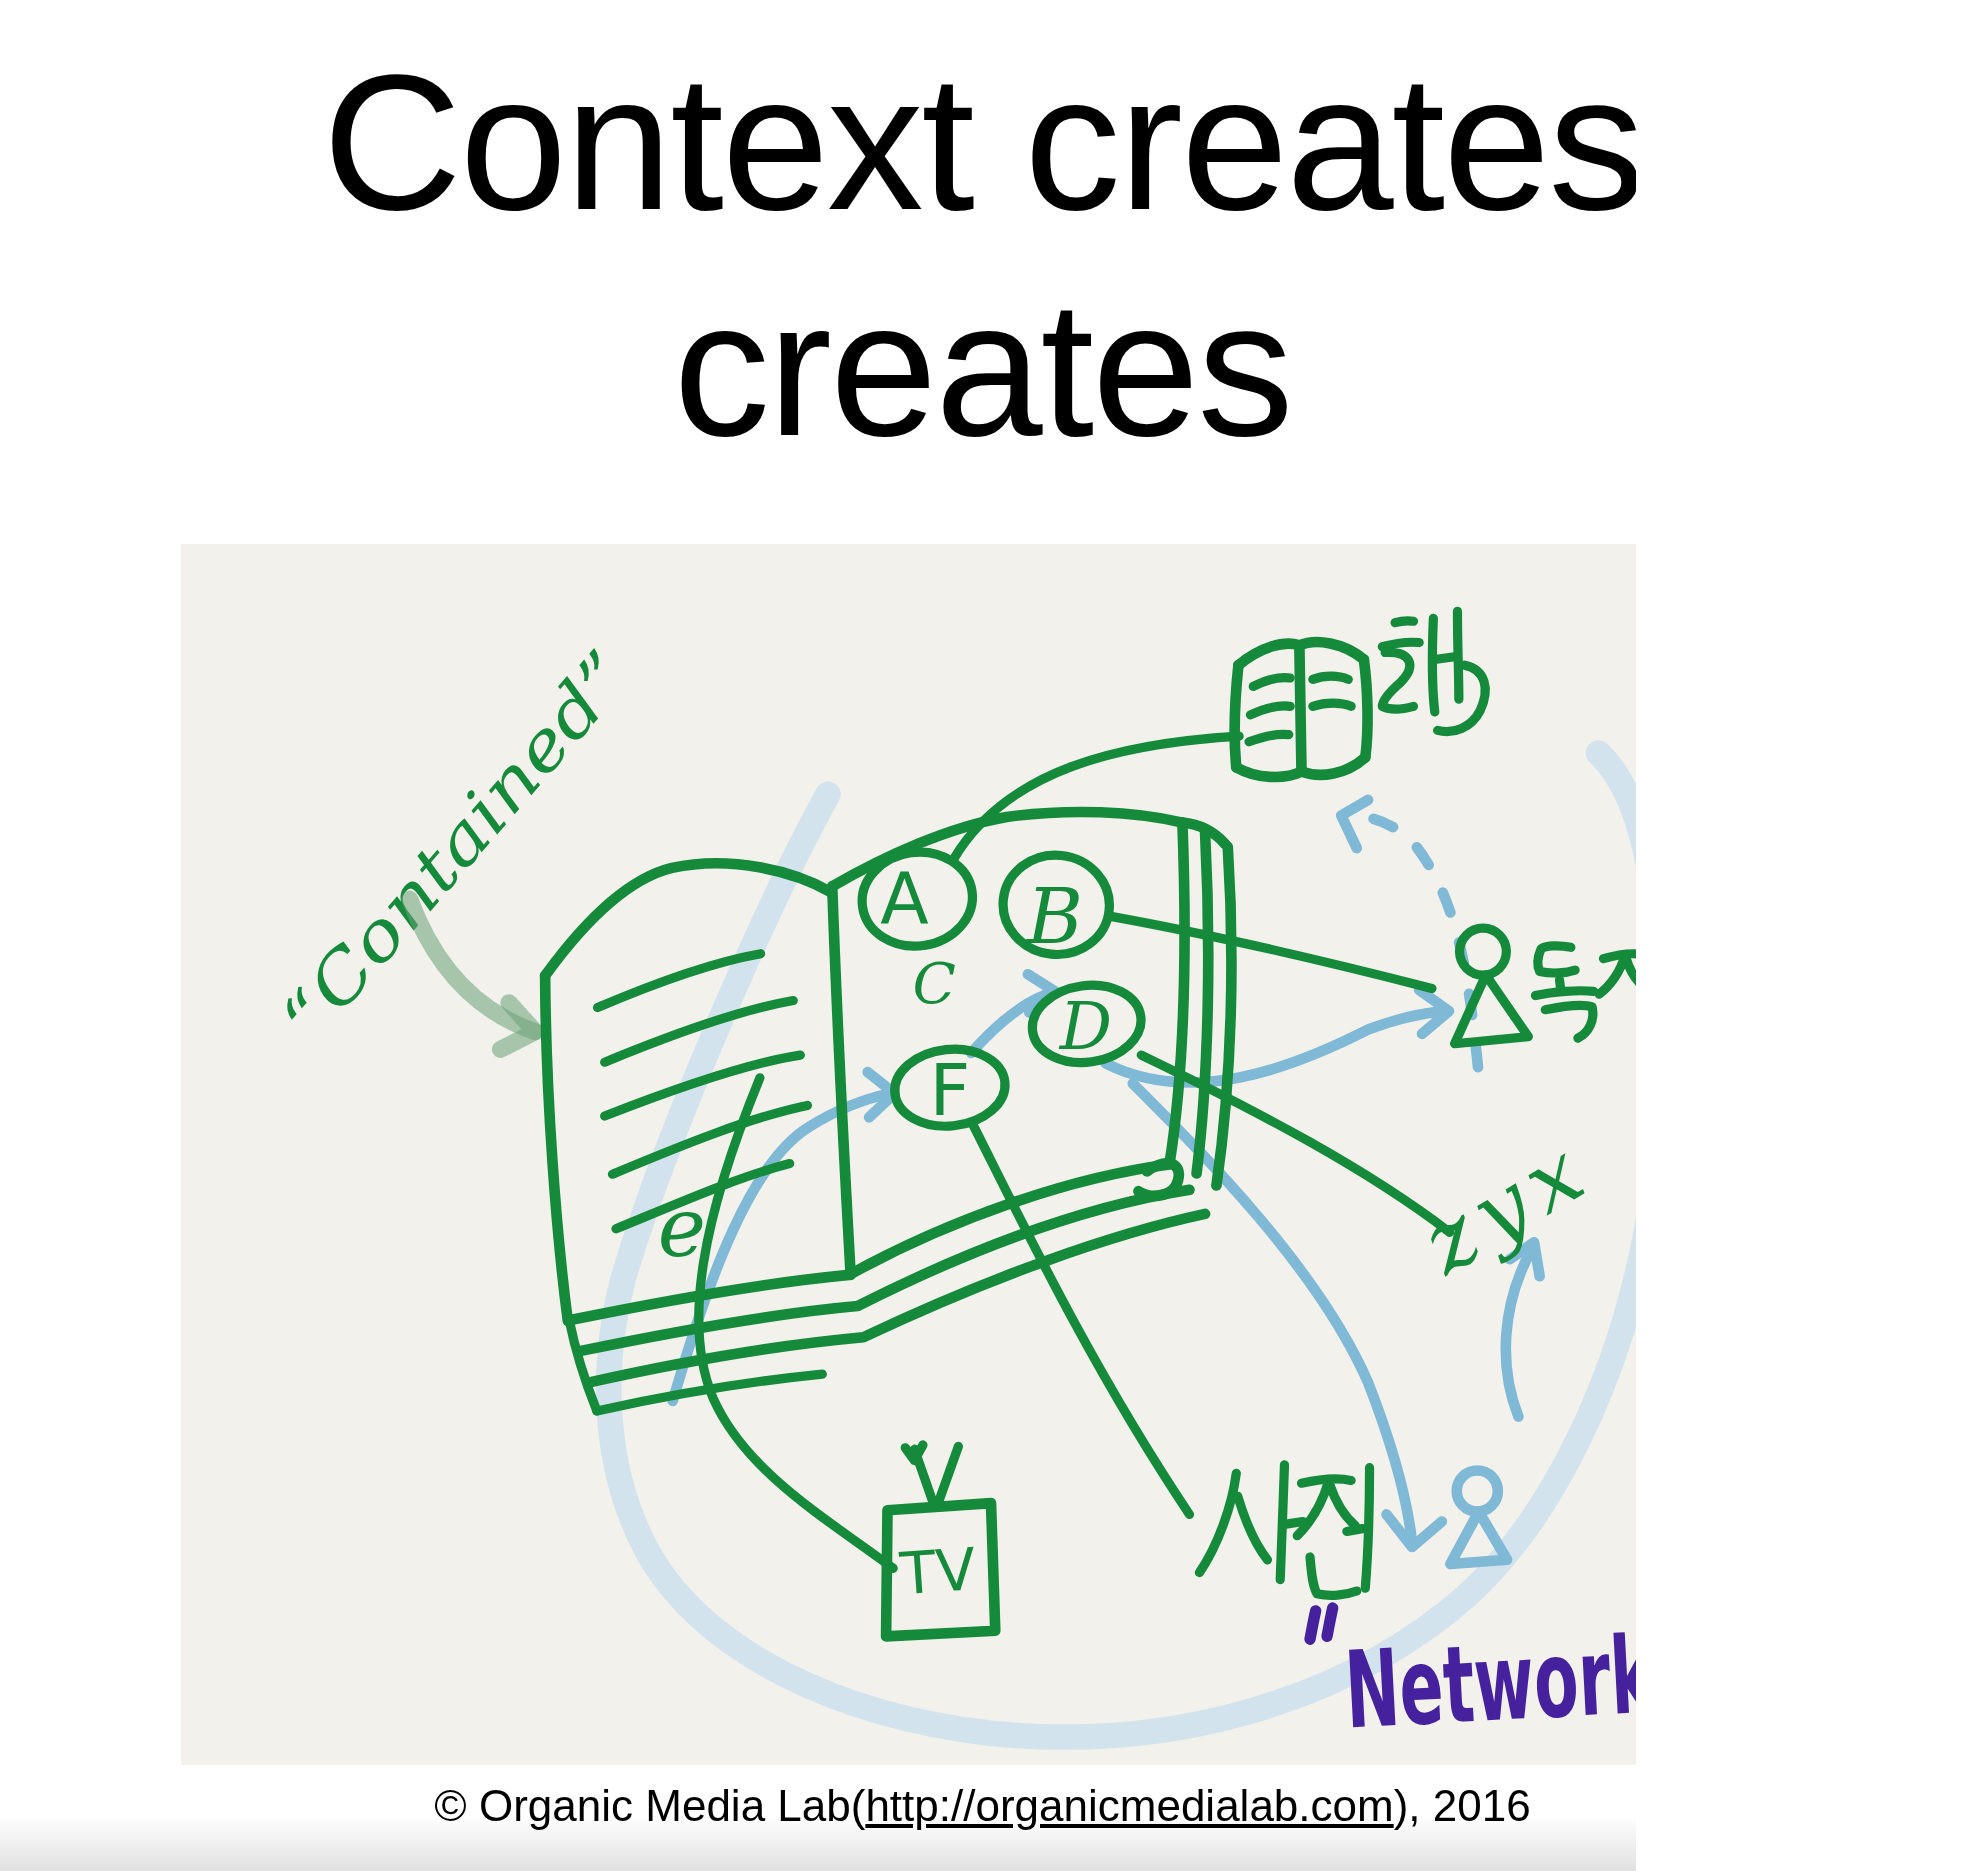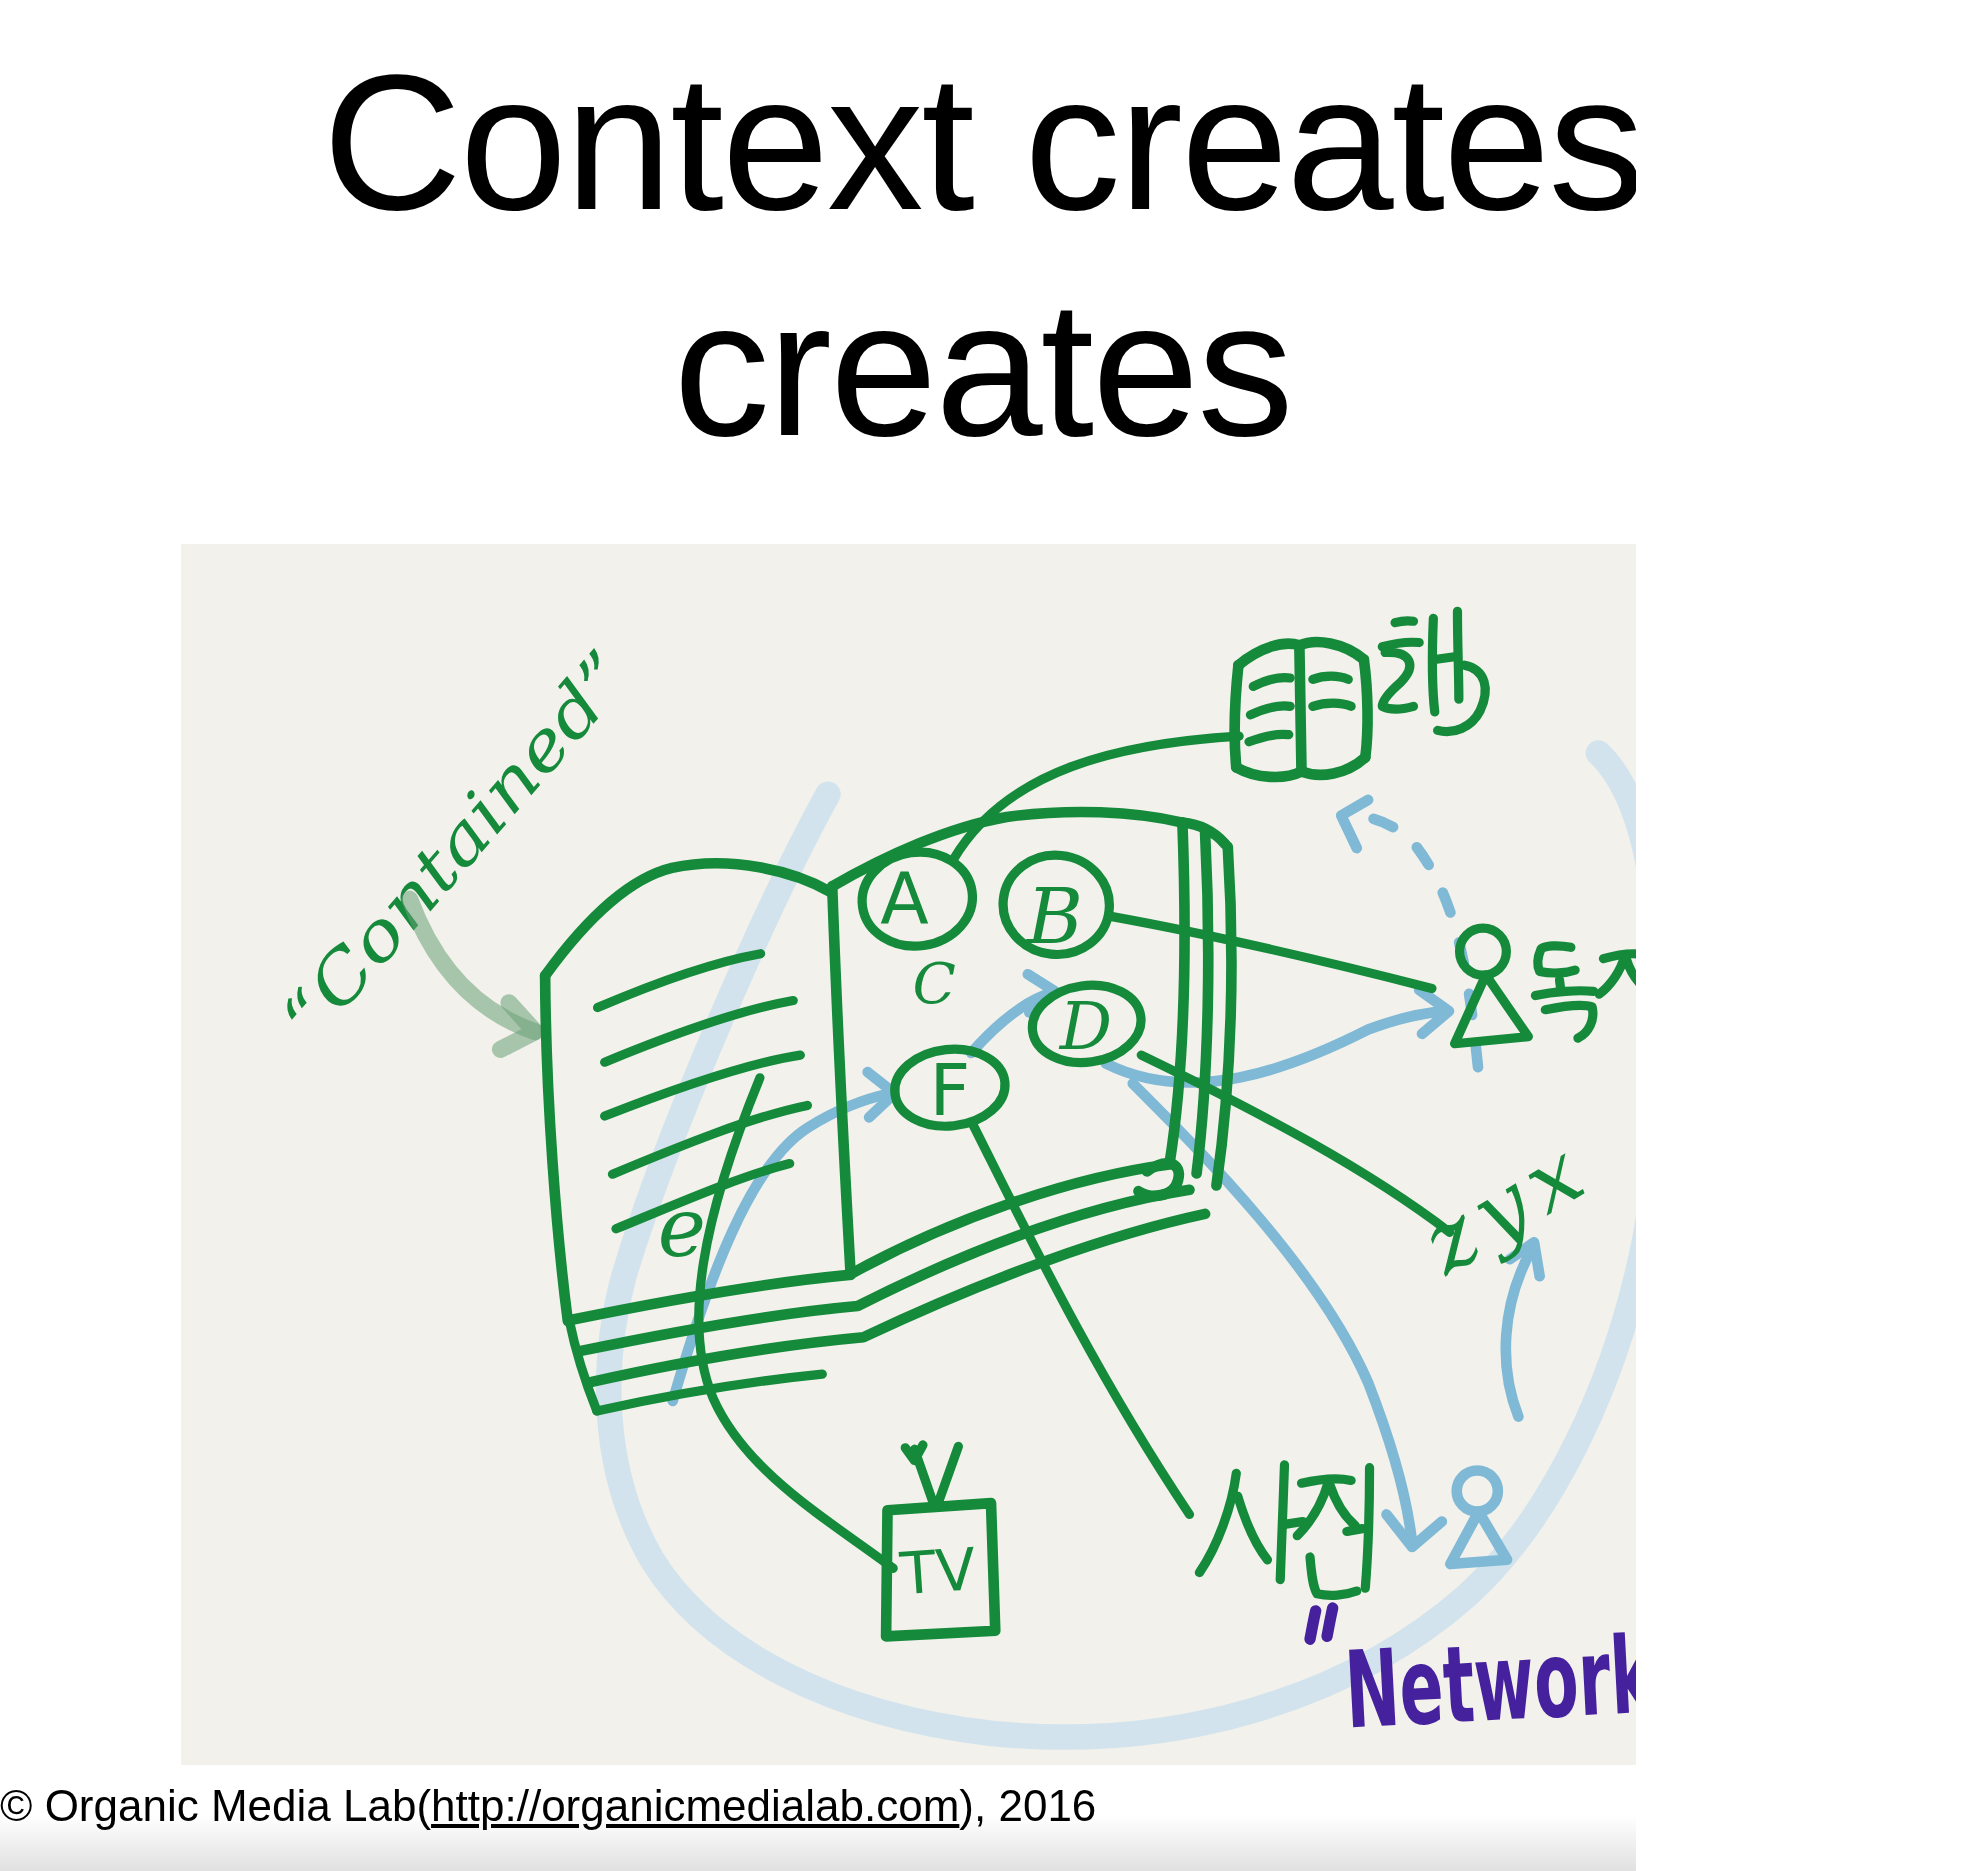--- a/index.html
+++ b/index.html
@@ -5,21 +5,21 @@
   html,body{margin:0;padding:0;background:#ffffff;}
   #page{position:relative;width:1636px;height:1872px;background:#ffffff;overflow:hidden;
         font-family:"Liberation Sans",sans-serif;}
   
   #title{position:absolute;top:30px;left:0;width:1965px;text-align:center;
          font-size:193px;line-height:1.17;color:#000;letter-spacing:-2.1px;}
   
   #canvas-rect{position:absolute;left:181px;top:544px;width:1606px;height:1221px;background:#f2f1ec;}
   #sketch-svg{position:absolute;left:0;top:0;width:1965px;height:1872px;}
   
-  #footer{position:absolute;top:1781px;left:0;width:1965px;text-align:left;
+  #footer{position:absolute;top:1781px;left:0;width:1965px;text-align:center;
           font-size:44px;color:#000;}
   #footer a{color:#000;text-decoration:underline;}
   #bottom-fade{position:absolute;left:0;bottom:0;width:1965px;height:57px;
       background:linear-gradient(to bottom,rgba(0,0,0,0),rgba(0,0,0,0.12));}
   
   .g-ink{stroke:#148a3a;fill:none;stroke-linecap:round;stroke-linejoin:round;stroke-width:15px;}
   .g-thin{stroke-width:13px;}
   .b-ink{stroke:#7fb9d6;fill:none;stroke-linecap:round;stroke-linejoin:round;stroke-width:15px;}
   .hl{stroke:#c9e0ee;fill:none;stroke-linecap:round;stroke-width:36px;opacity:0.8;}
   .soft{stroke:rgba(106,160,118,0.55);fill:none;stroke-linecap:round;stroke-width:24px;}

